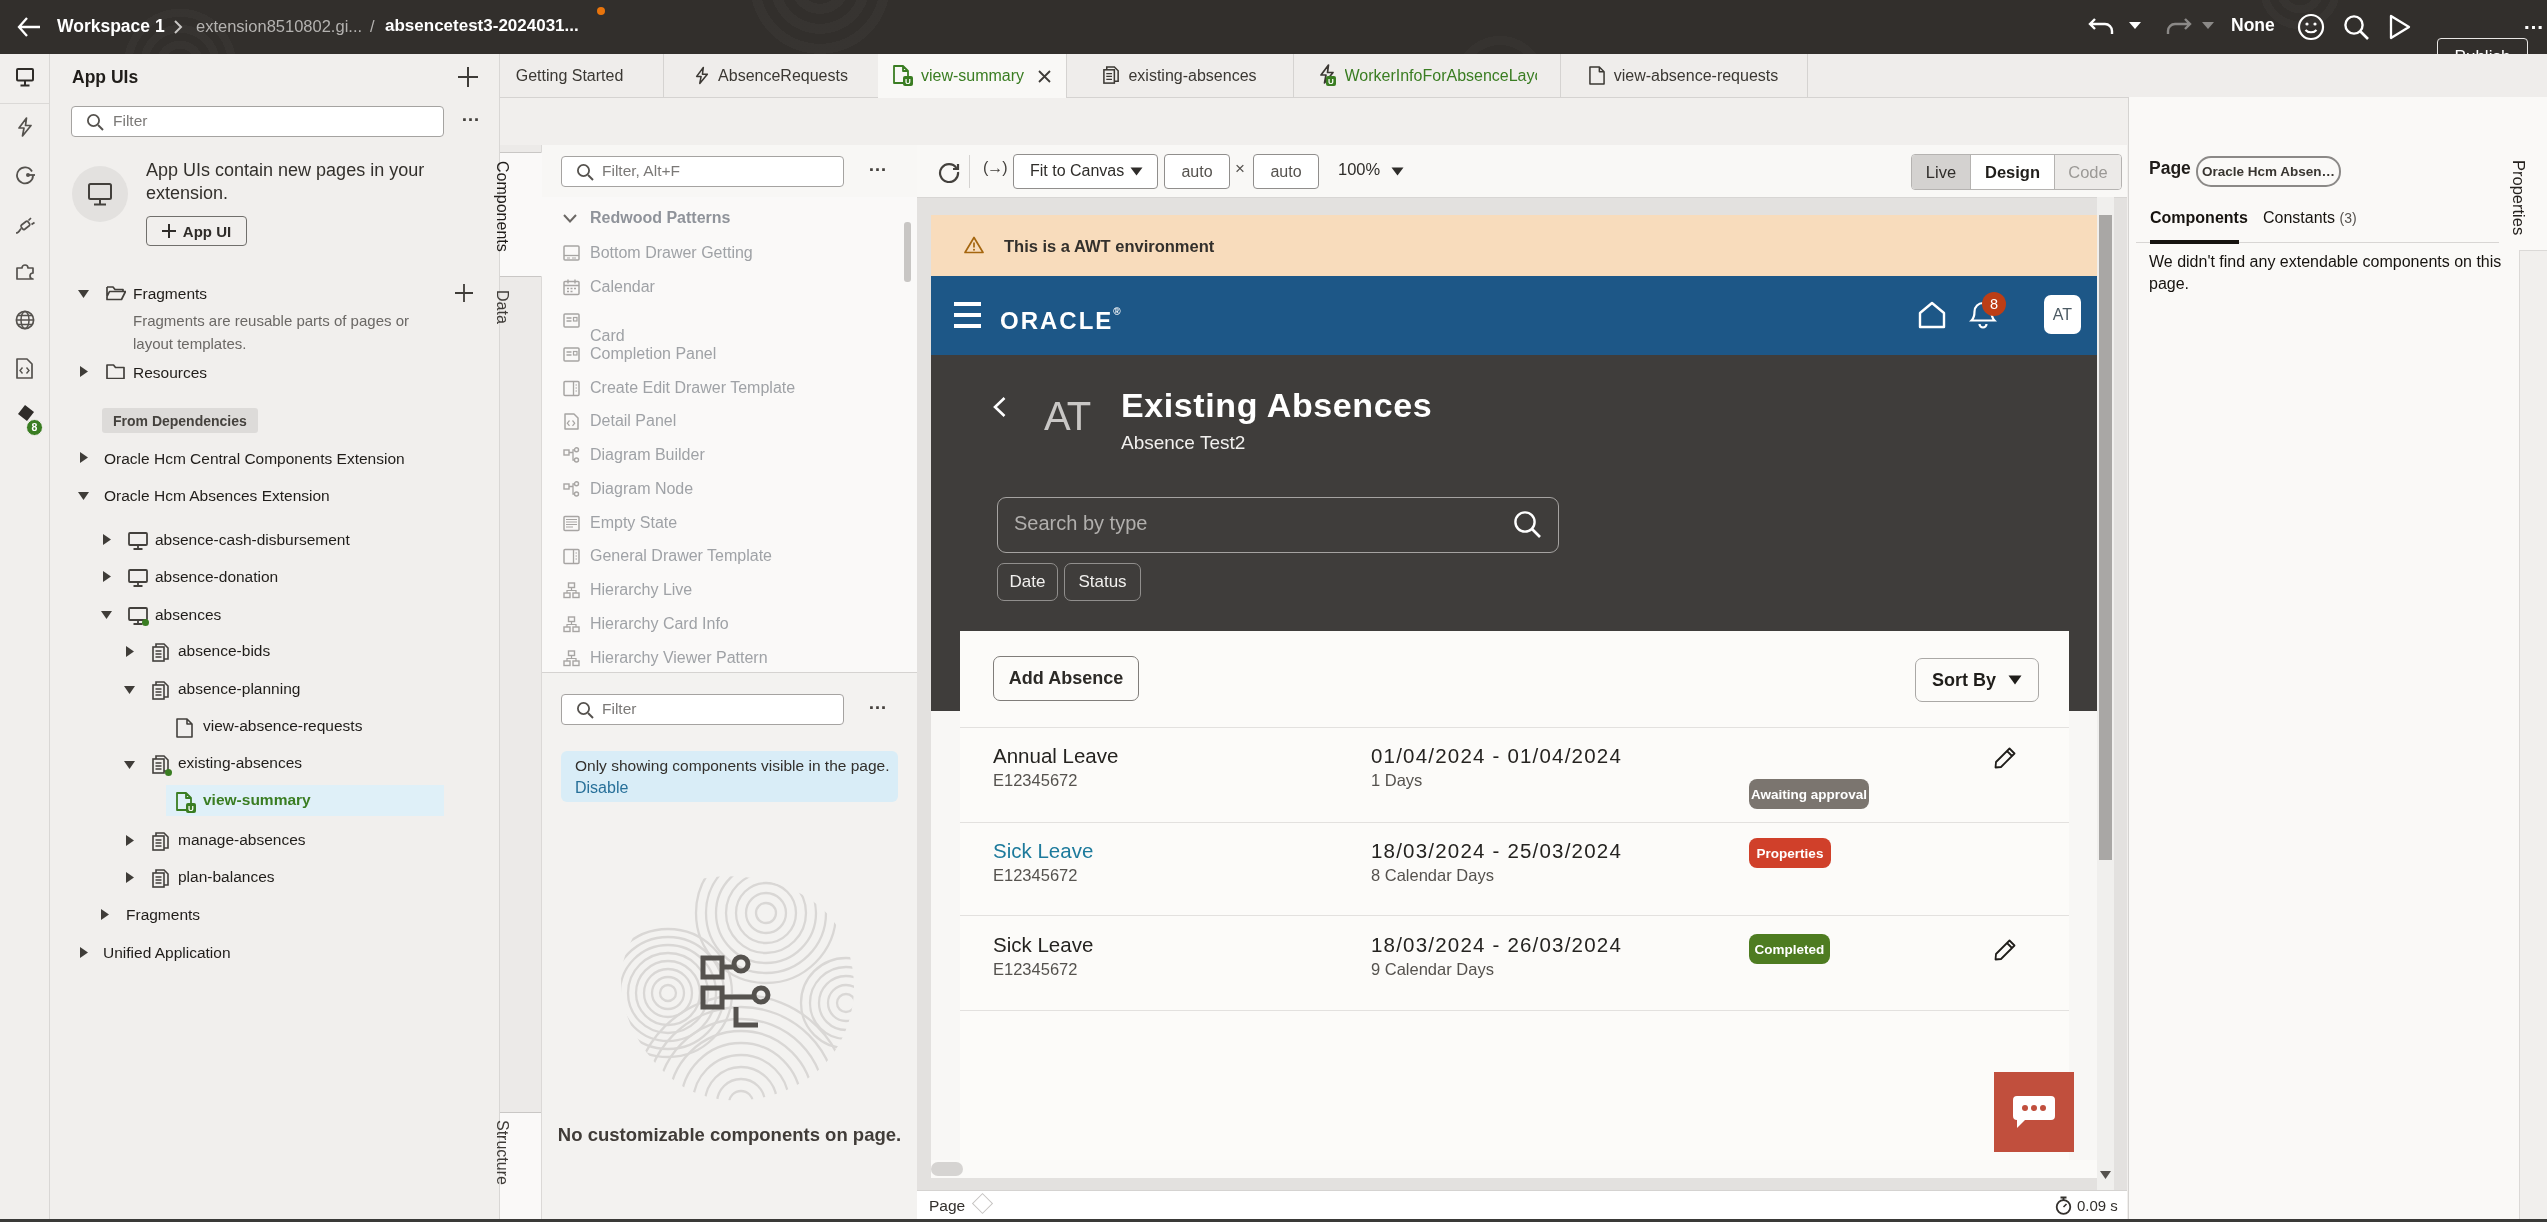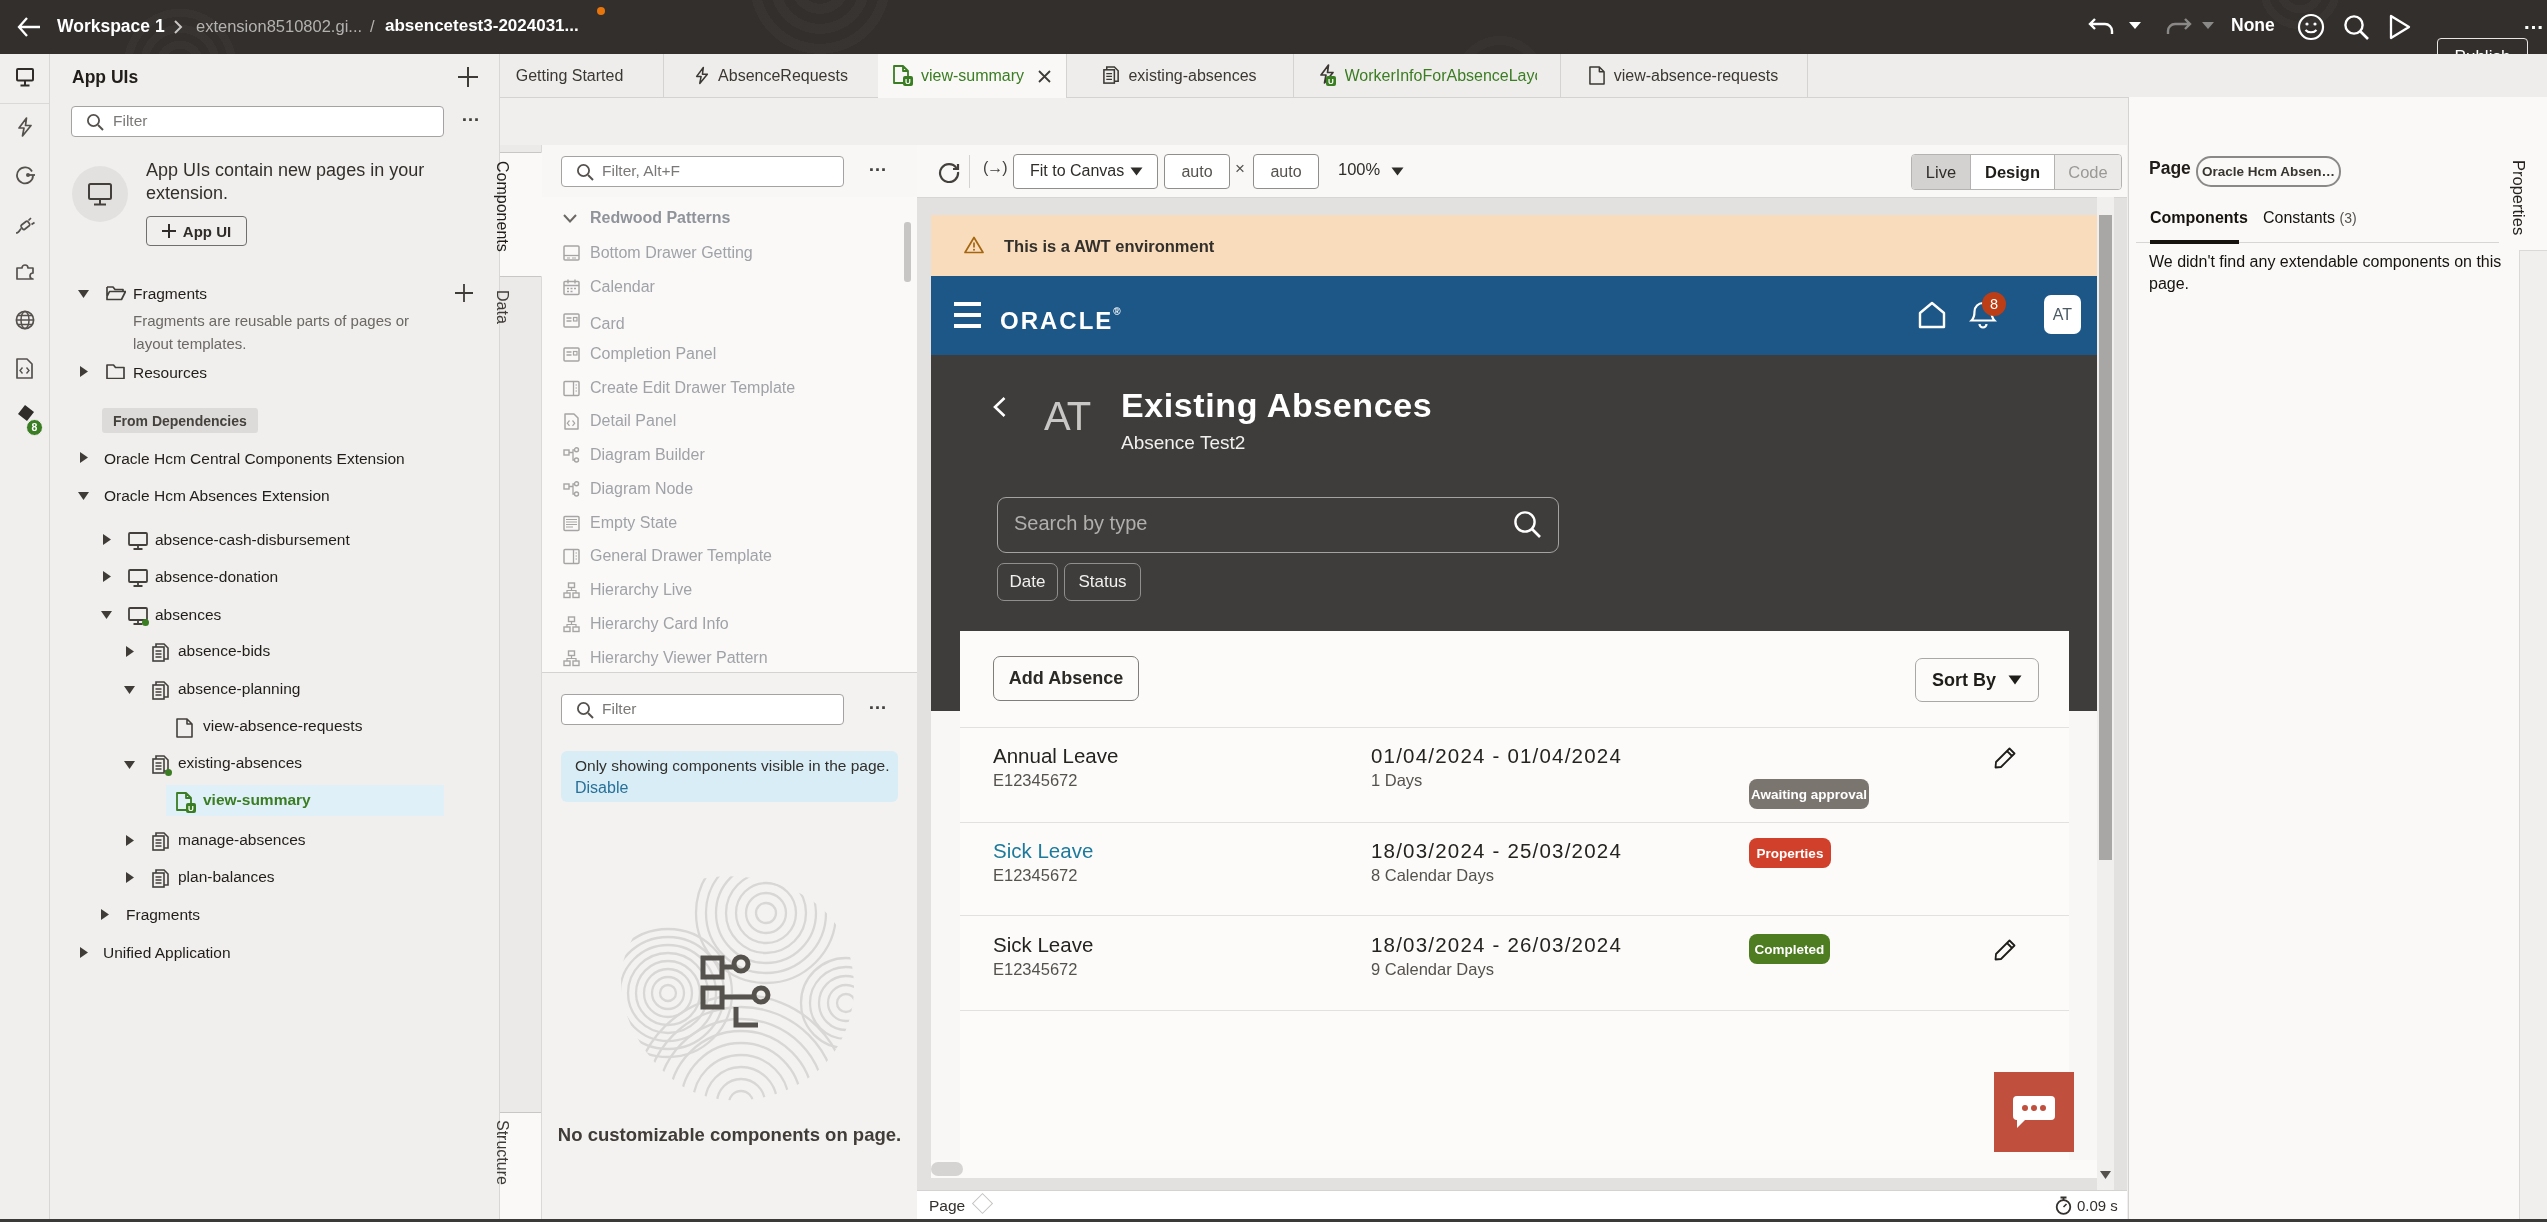--- a/index.html
+++ b/index.html
@@ -313,21 +313,21 @@
         <rect x="1" y="2.5" width="15" height="13" rx="1" stroke="#a7a5a3" stroke-width="1.5" fill="none"></rect>
         <path d="M5 0.5 v4 M12 0.5 v4 M1 6.5 h15" stroke="#a7a5a3" stroke-width="1.4"></path>
         <path d="M4 9.5 h2 M7.5 9.5 h2 M11 9.5 h2 M4 12.5 h2 M7.5 12.5 h2" stroke="#a7a5a3" stroke-width="1.3"></path>
       </svg>
     <div class="abs" style="left:90px;top:133px;font-size:16px;color:#9fa2a6;">Calendar</div>
     <svg class="abs" style="left:63px;top:167px" width="17" height="17" viewBox="0 0 17 17">
         <rect x="1" y="2" width="15" height="13" rx="1" stroke="#a7a5a3" stroke-width="1.5" fill="none"></rect>
         <path d="M3.5 6 h5 M3.5 9 h5" stroke="#a7a5a3" stroke-width="1.3"></path>
         <rect x="10.5" y="5.5" width="3.5" height="3.5" stroke="#a7a5a3" stroke-width="1.2" fill="none"></rect>
       </svg>
-    <div class="abs" style="left:90px;top:170px;font-size:16px;color:#9fa2a6;">Card</div>
+    <div class="abs" style="left:90px;top:182px;font-size:16px;color:#9fa2a6;">Card</div>
     <svg class="abs" style="left:63px;top:201px" width="17" height="17" viewBox="0 0 17 17">
         <rect x="1" y="2" width="15" height="13" rx="1" stroke="#a7a5a3" stroke-width="1.5" fill="none"></rect>
         <path d="M3.5 6 h5 M3.5 9 h5" stroke="#a7a5a3" stroke-width="1.3"></path>
         <rect x="10.5" y="5.5" width="3.5" height="3.5" stroke="#a7a5a3" stroke-width="1.2" fill="none"></rect>
       </svg>
     <div class="abs" style="left:90px;top:200px;font-size:16px;color:#9fa2a6;">Completion Panel</div>
     <svg class="abs" style="left:63px;top:235px" width="17" height="17" viewBox="0 0 17 17">
         <rect x="1" y="1.5" width="15" height="14" rx="1" stroke="#a7a5a3" stroke-width="1.5" fill="none"></rect>
         <path d="M10.5 1.5 v14" stroke="#a7a5a3" stroke-width="1.3"></path>
         <path d="M12.5 5 h1.5 M12.5 8 h1.5 M12.5 11 h1.5" stroke="#a7a5a3" stroke-width="1.2"></path>

